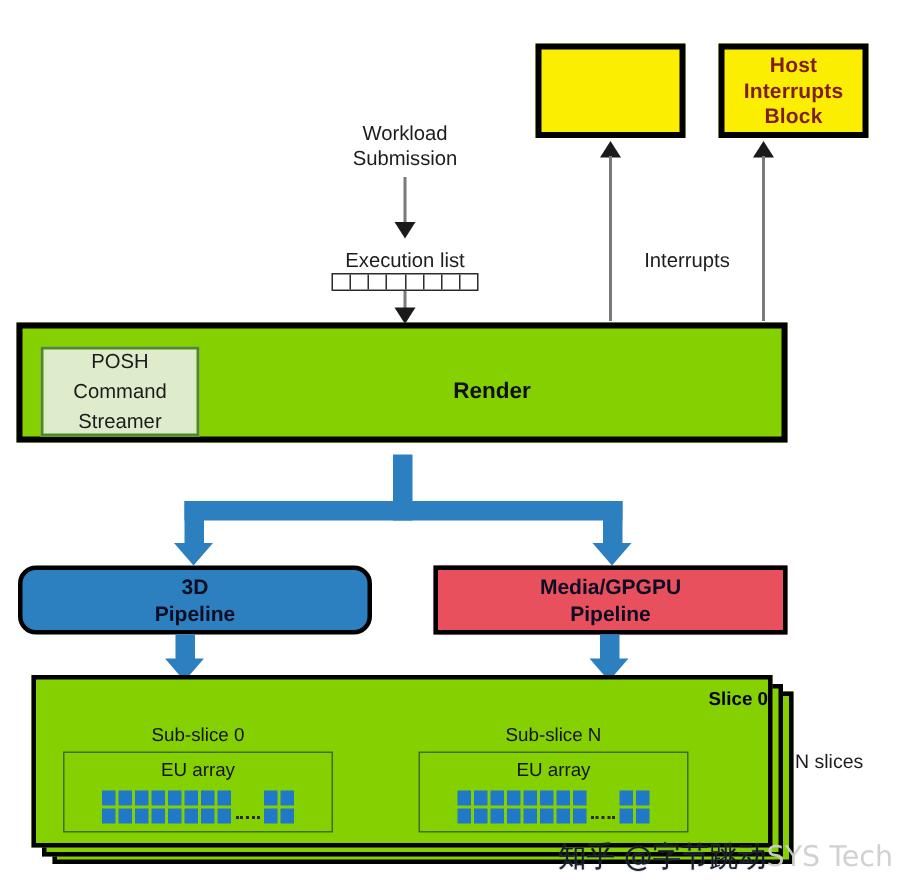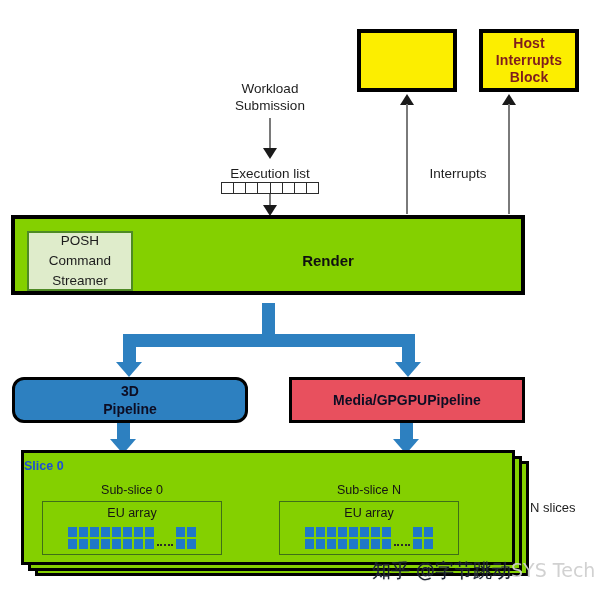--- a/index.html
+++ b/index.html
@@ -133,22 +133,22 @@
     box-sizing: border-box;
   }
   .slice-main {
     background: #84d000;
     border: 3px solid #000000;
     box-sizing: border-box;
   }
   .slice-title {
     font-weight: bold;
     font-size: 12.5px;
-    color: #1d4ed8;
-    text-align: left;
+    color: #000000;
+    text-align: right;
   }
   .subslice-label {
     font-size: 12.5px;
     color: #141414;
     text-align: center;
     white-space: nowrap;
   }
   .subslice-box {
     border: 1px solid #3f6f18;
     box-sizing: border-box;
@@ -269,21 +269,21 @@
   <div class="btip-down" style="left:116px; top:362px;"></div>
 
   <div class="bbar" style="left:402px; top:334px; width:13px; height:28px;"></div>
   <div class="btip-down" style="left:395px; top:362px;"></div>
 
   <div class="abs pipe-box pipe-3d ctr" style="left:12px; top:377px; width:236px; height:46px; flex-direction:column;border-radius:12px;">
     <div class="pipe-title">3D</div>
     <div class="pipe-title">Pipeline</div>
   </div>
 
-  <div class="abs pipe-box pipe-media ctr" style="left:289px; top:377px; width:236px; height:46px; flex-direction:row;">
+  <div class="abs pipe-box pipe-media ctr" style="left:289px; top:377px; width:236px; height:46px; flex-direction:column;">
     <div class="pipe-title">Media/GPGPU</div>
     <div class="pipe-title">Pipeline</div>
   </div>
 
   <div class="bbar" style="left:117px; top:423px; width:13px; height:17px;"></div>
   <div class="btip-down" style="left:110px; top:439px;"></div>
 
   <div class="bbar" style="left:400px; top:423px; width:13px; height:17px;"></div>
   <div class="btip-down" style="left:393px; top:439px;"></div>
 

